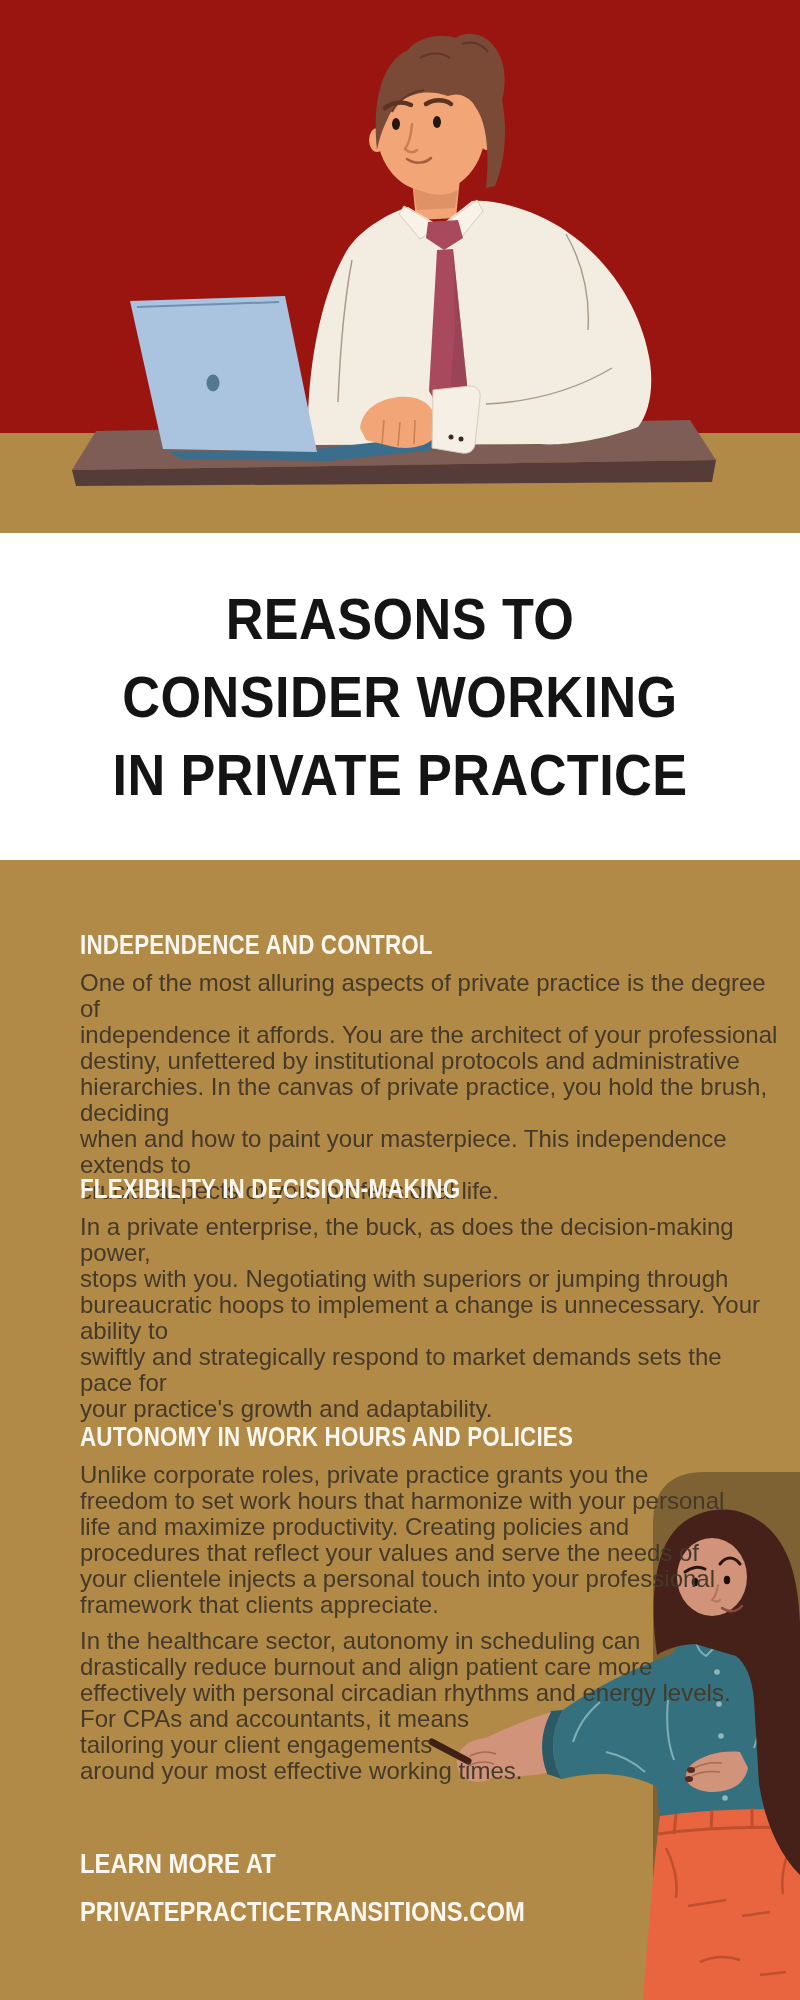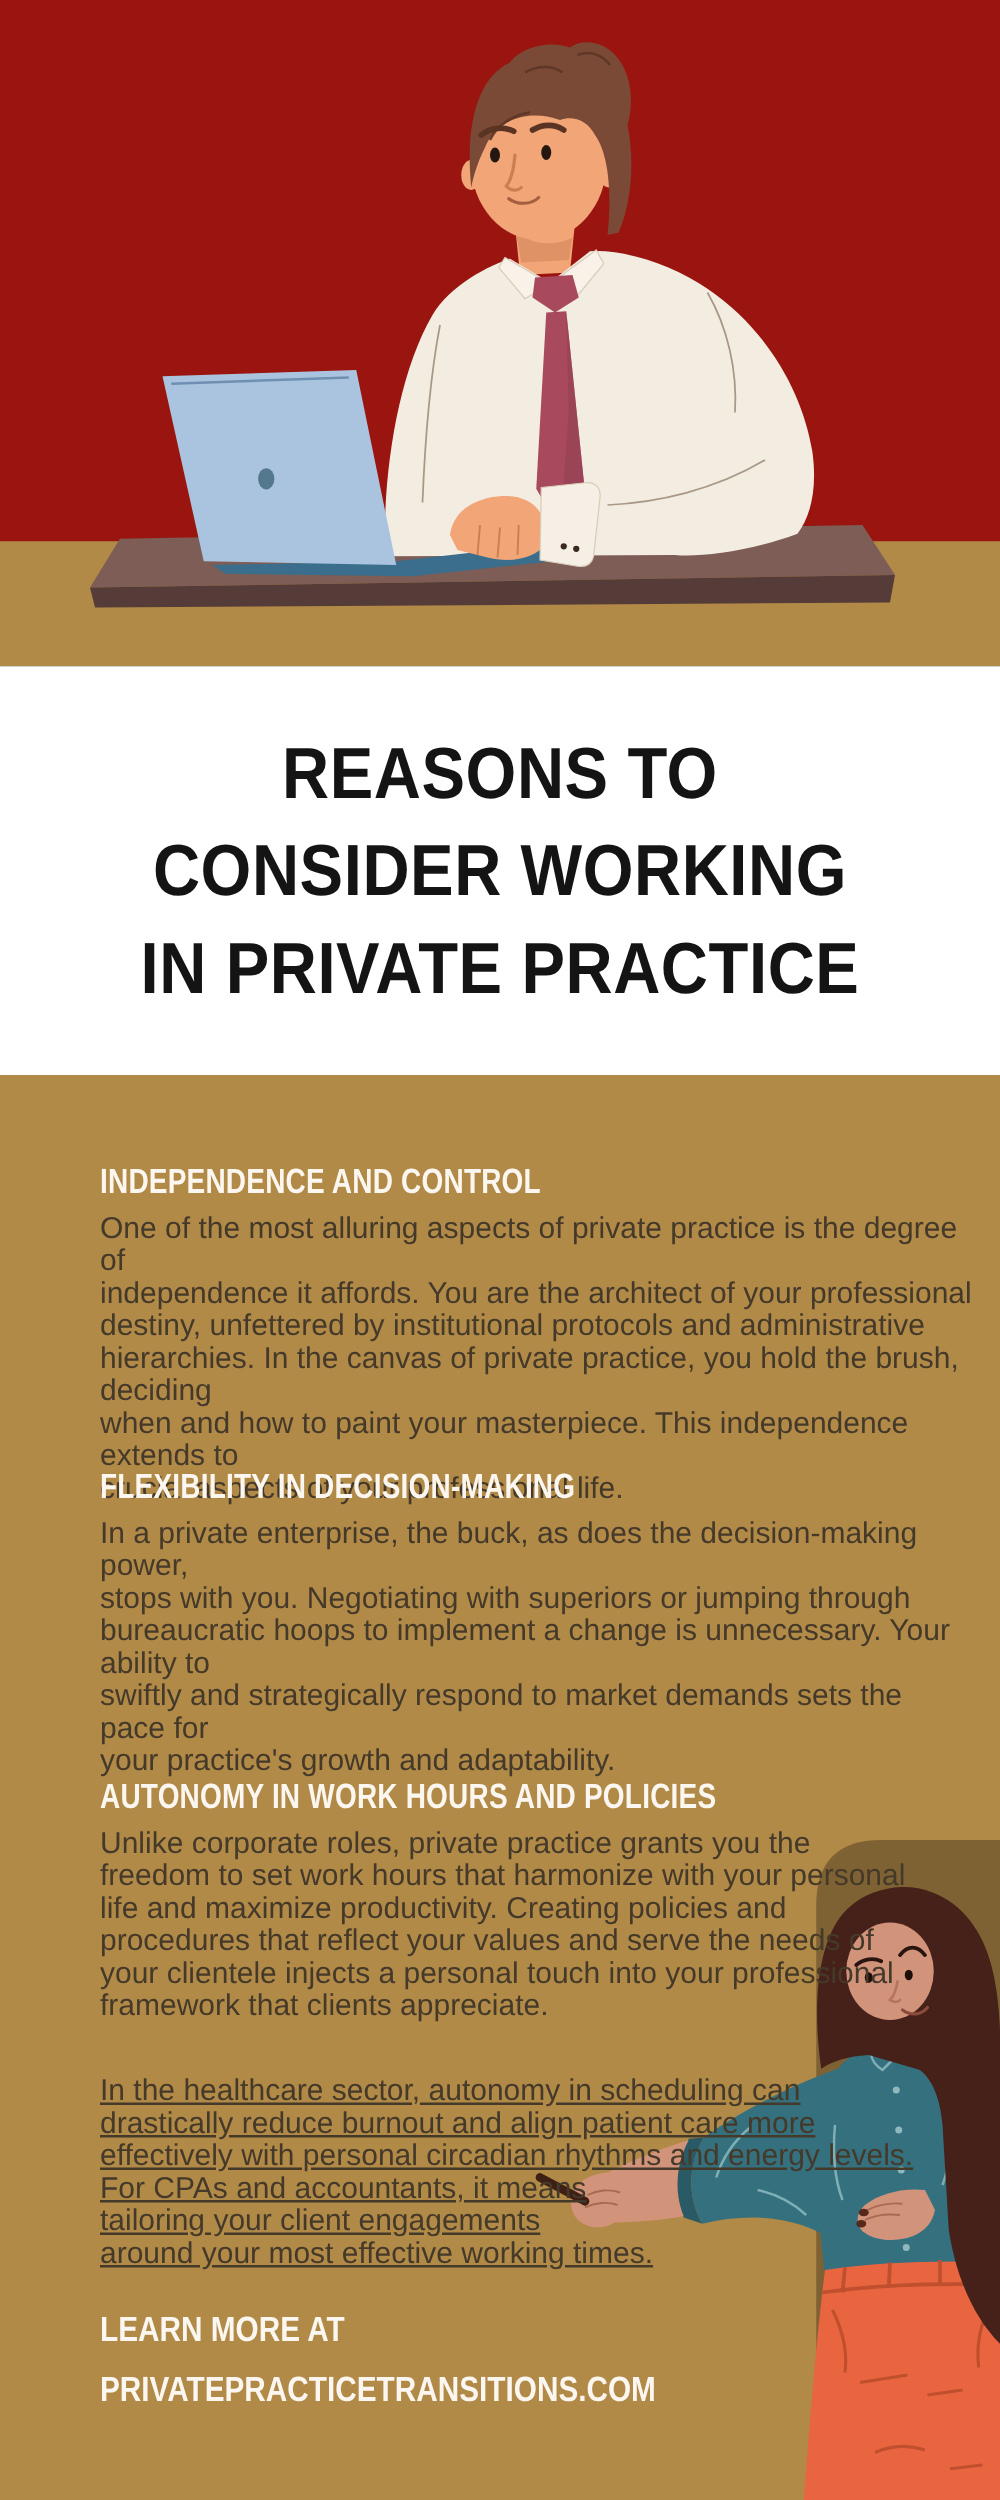--- a/index.html
+++ b/index.html
@@ -1,21 +1,21 @@
 <!DOCTYPE html>
 <html style="--c-red: #9A150F; --c-tan: #B18A47; --c-white-band: #FFFFFF; --c-title-text: #141414; --c-heading-text: #FBF7F0; --c-body-text: #45392A; --c-arch: #7F6233; --c-desk-brown: #7D5D55; --c-laptop-blue: #AAC4DF; --c-tie-red: #A8495D; --c-shirt-cream: #F3ECE1; --c-woman-shirt-teal: #35707F; --c-pants-orange: #E8653F;"><head>
 <meta charset="utf-8">
 <style>
   html,body{margin:0;padding:0;background:#ffffff;}
   .page{
     position:relative;
     width:800px;height:2000px;
     overflow:hidden;
     font-family:"Liberation Sans", sans-serif;
-    background:#14532d;
+    background:#ec4899;
   }
   .hero{position:absolute;top:0;left:0;width:800px;height:533px;display:block;}
   .title-band{
     position:absolute;top:533px;left:0;width:800px;height:327px;
     background:var(--c-white-band,#ffffff);
     display:flex;align-items:center;justify-content:center;
   }
   .big-title{
     white-space:pre-line;
     text-align:center;
@@ -44,21 +44,21 @@
     transform-origin:0 50%;
     white-space:nowrap;
   }
   .sec p{
     margin:8px 0 0 0;
     font-size:24px;
     line-height:26px;
     color:var(--c-body-text,#45392A);
     white-space:pre-line;
   }
-  .sec p.second{margin-top:42px;text-decoration:underline;}
+  .sec p.second{margin-top:10px;}
   .footer-text{
     position:absolute;left:80px;top:980px;z-index:2;
     font-size:28px;
     line-height:48px;
     font-weight:bold;
     color:var(--c-heading-text,#FBF7F0);
     transform:scaleX(0.85);
     transform-origin:0 0;
     white-space:pre-line;
   }

